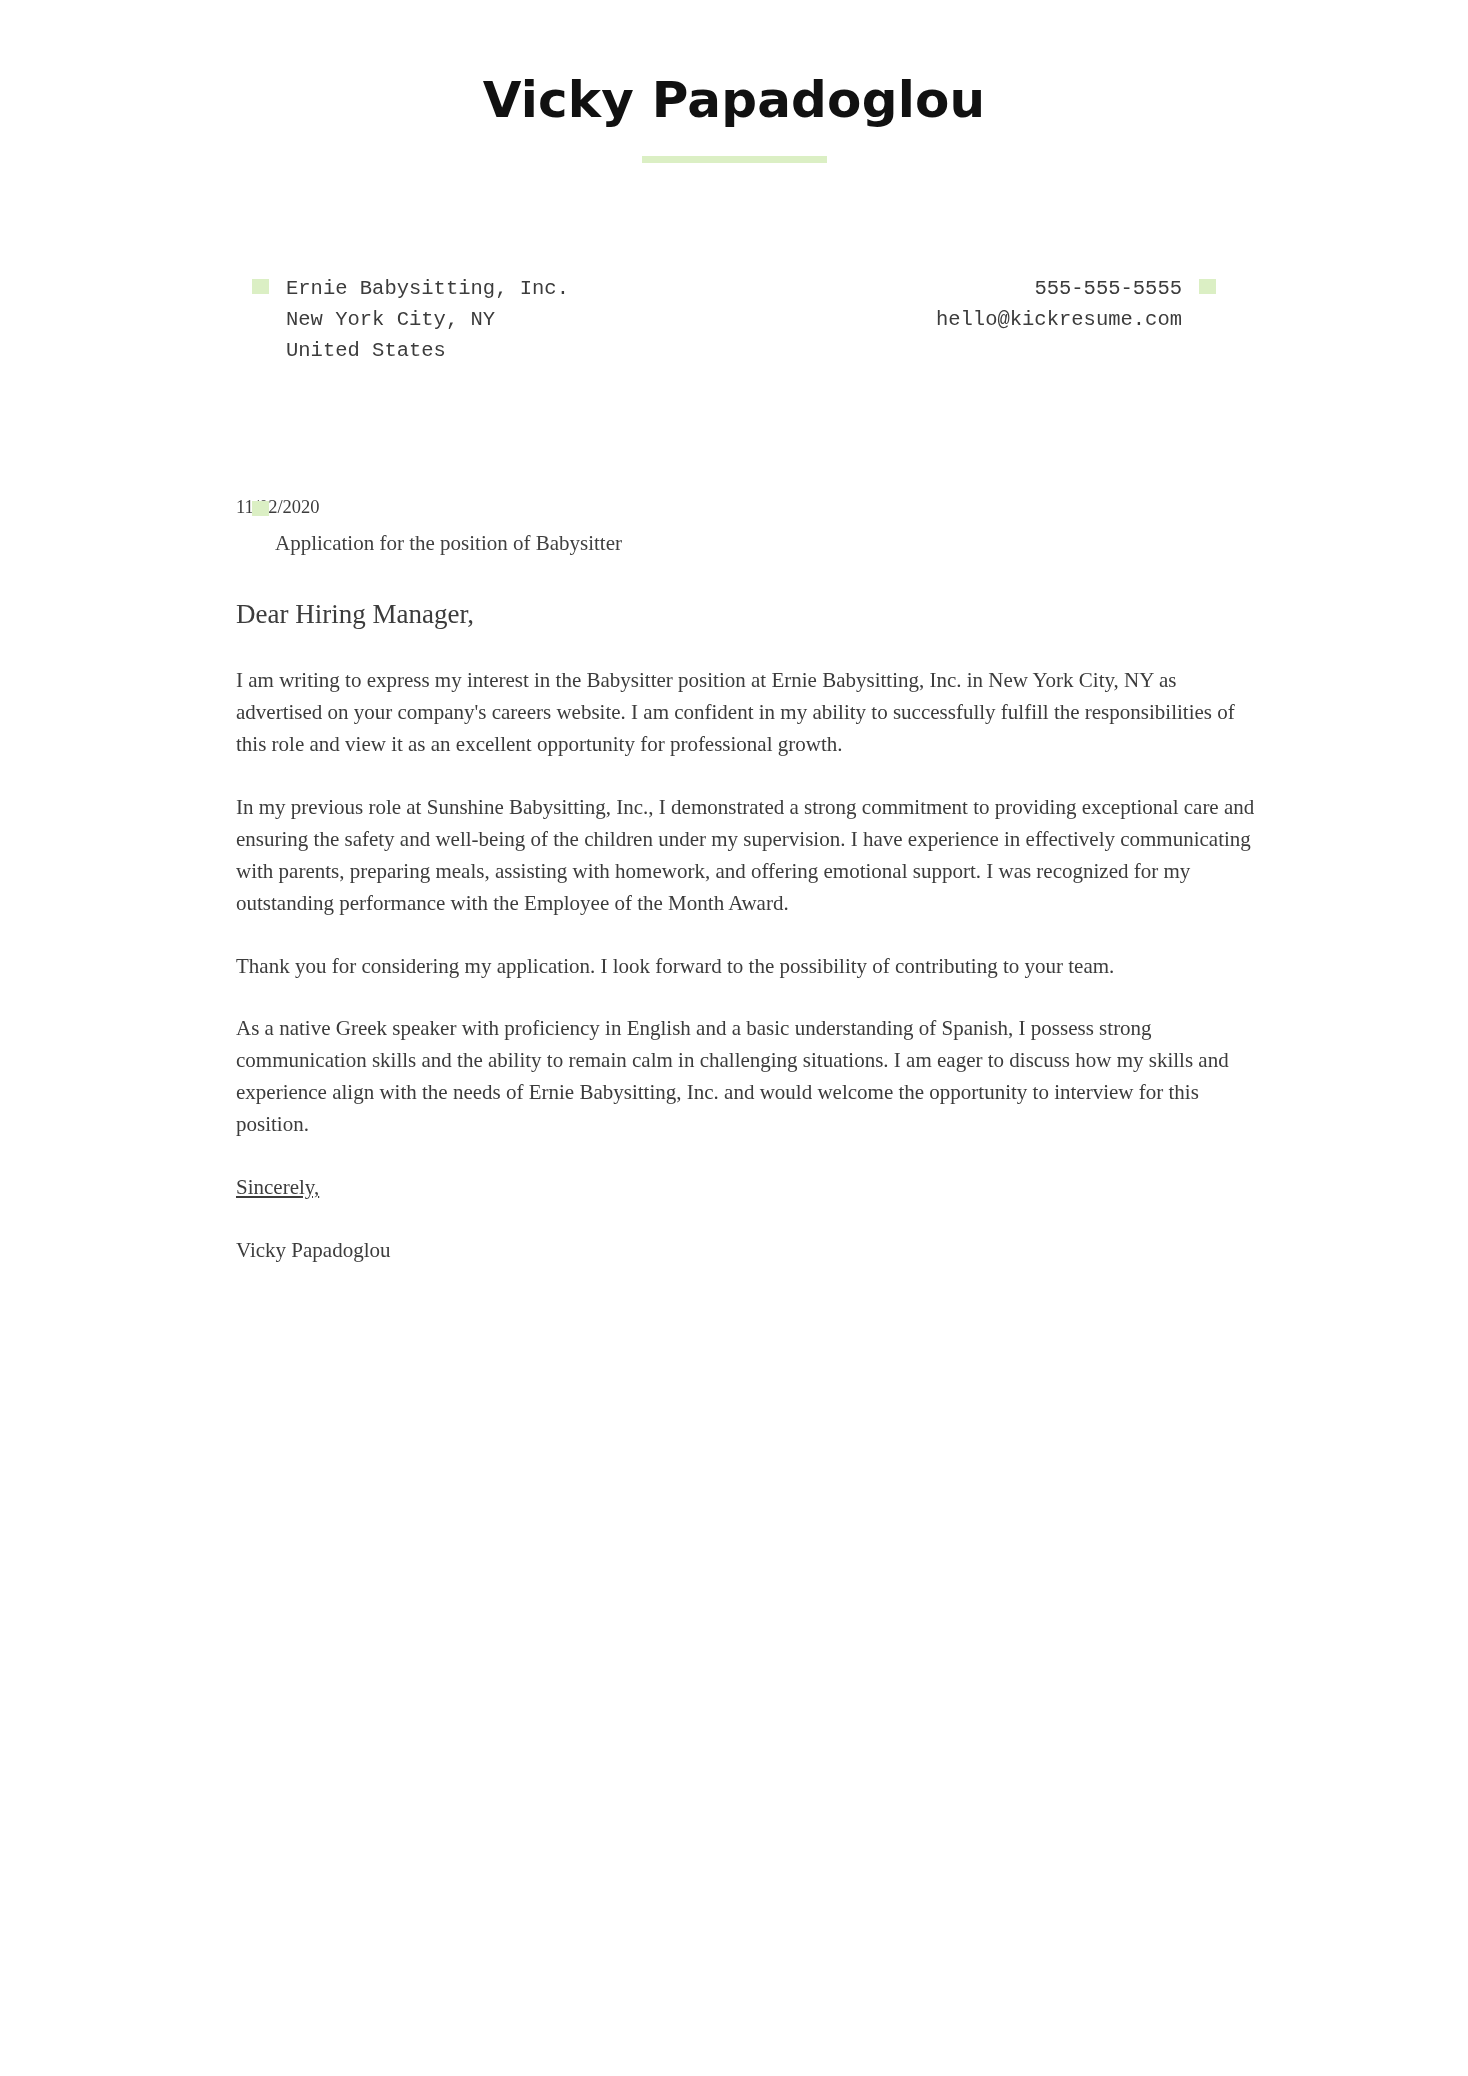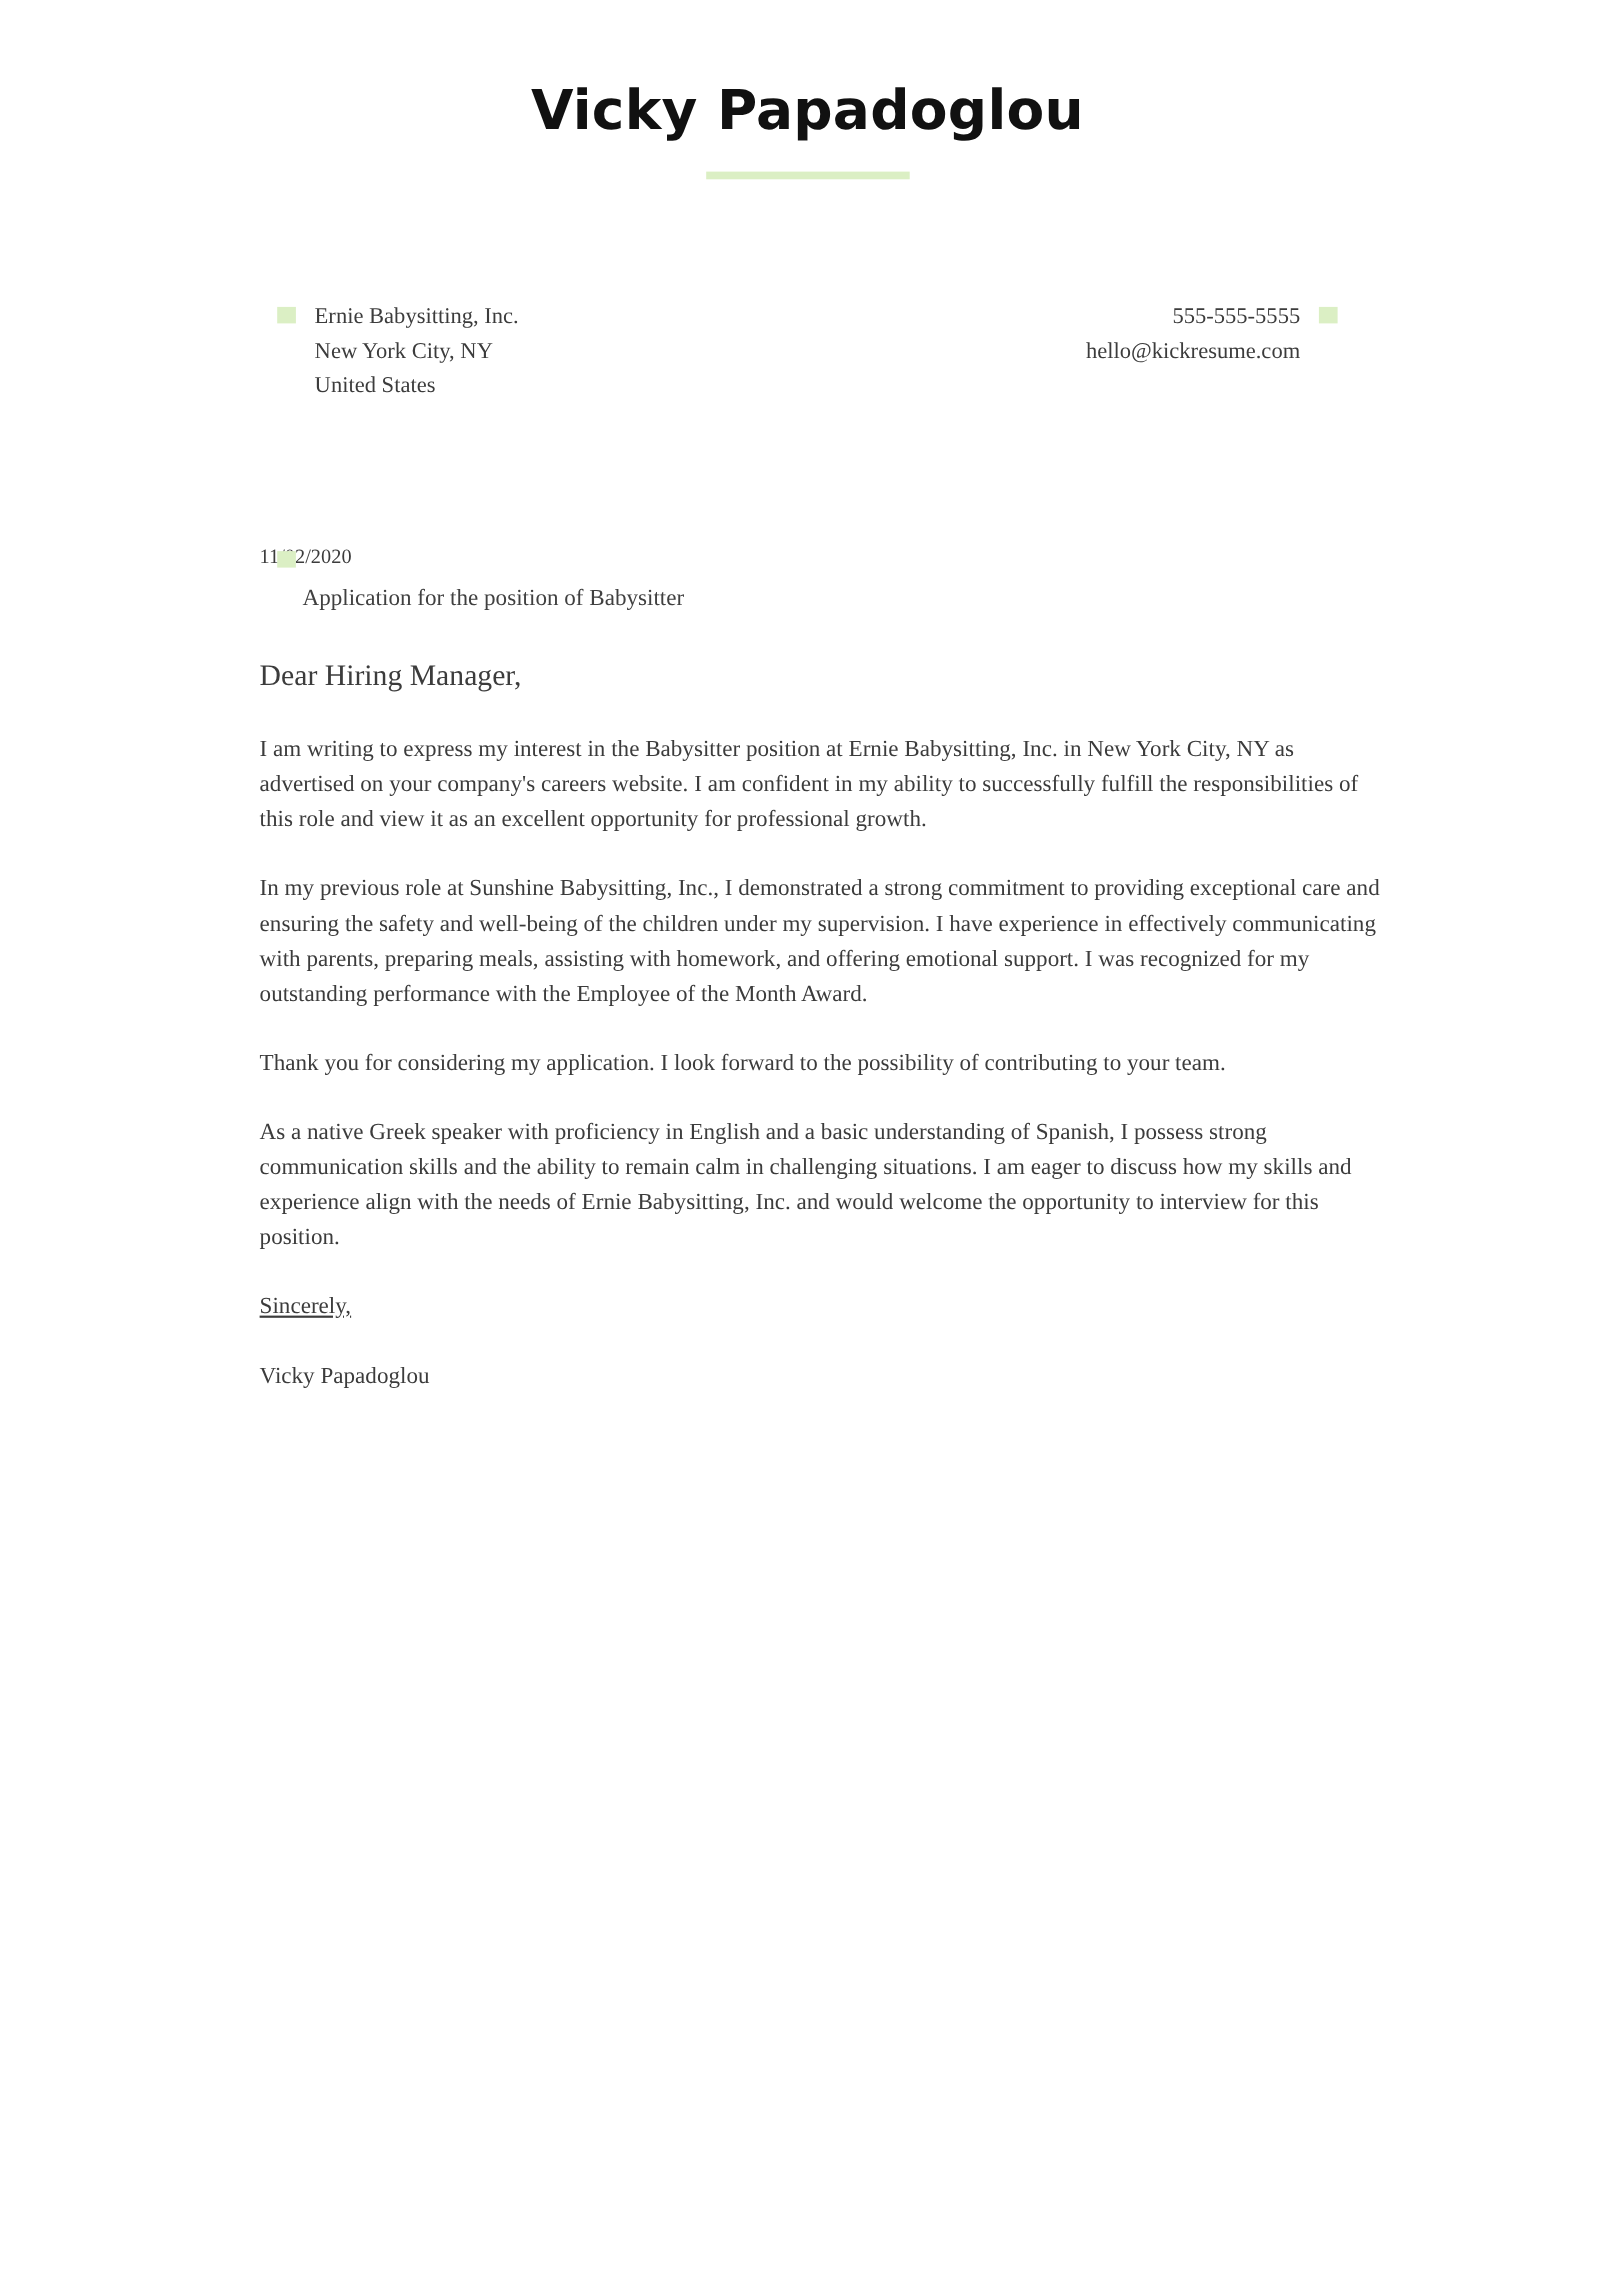--- a/index.html
+++ b/index.html
@@ -47,20 +47,21 @@
 
   
   .address-row {
     position: relative;
     margin-top: 110px;
     padding: 0 132px 0 132px;
     display: flex;
     justify-content: space-between;
     align-items: flex-start;
     box-sizing: border-box;
+    font-family: Liberation Mono, monospace;
   }
 
   .marker {
     position: absolute;
     width: 17px;
     height: 15px;
     top: 6px;
   }
 
   .marker-left  { left: 132px; }

